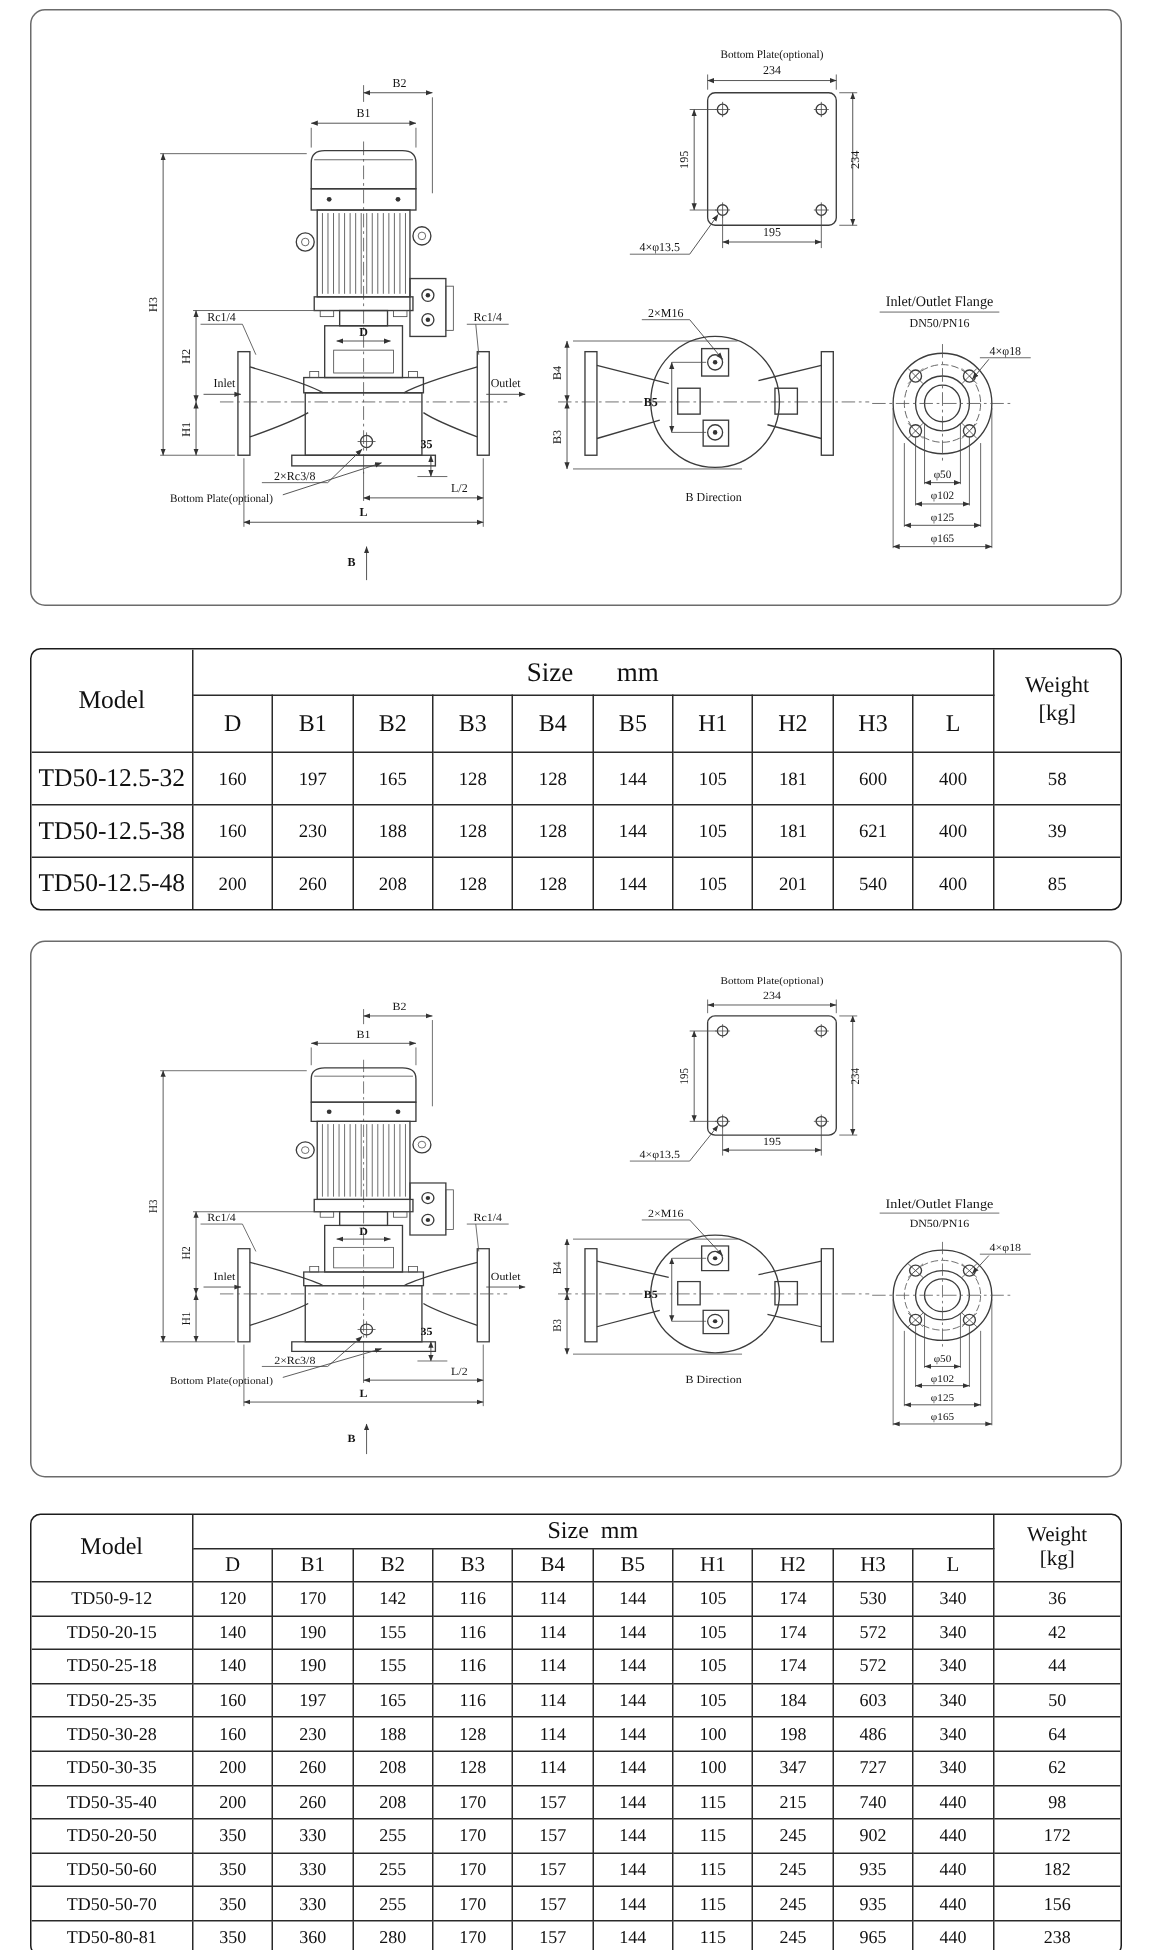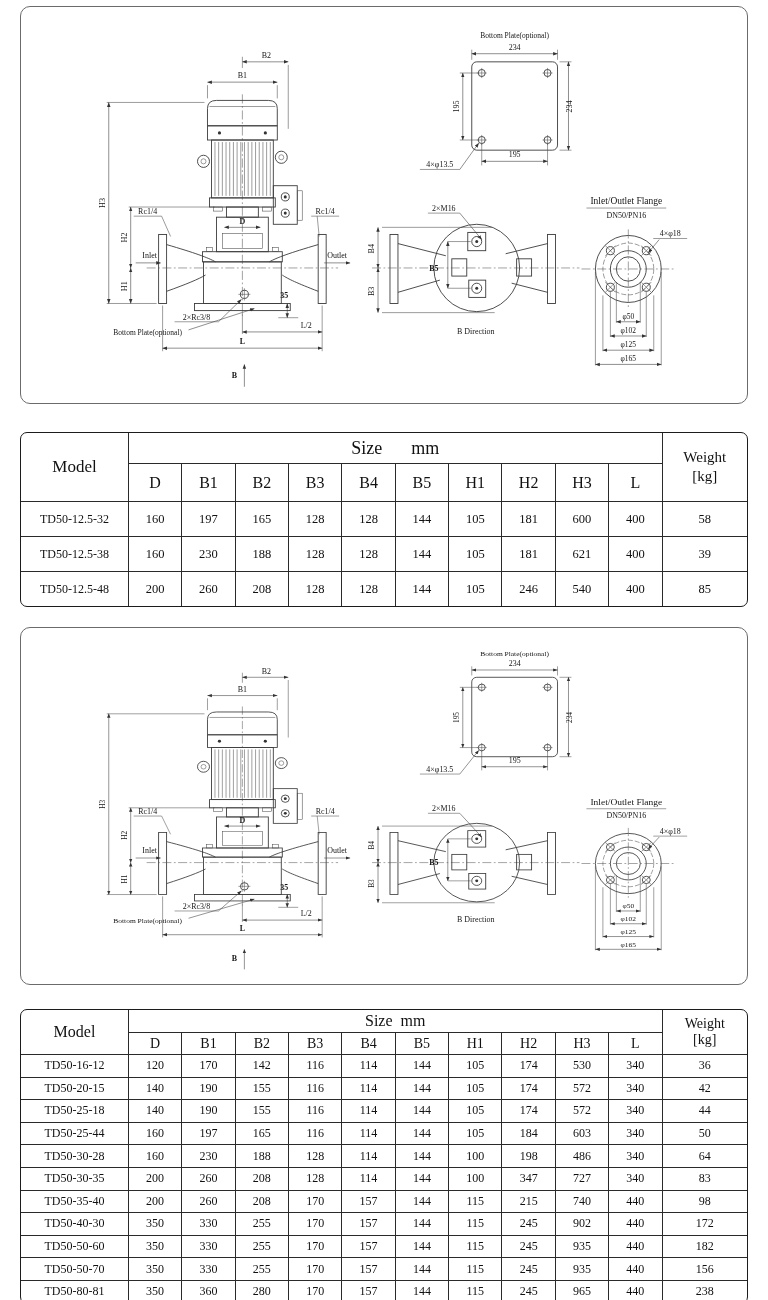--- a/index.html
+++ b/index.html
@@ -17,21 +17,21 @@
         color:#111;padding:0;}
   table.dim tr>*:first-child{border-left:none;}
   table.dim tr>*:last-child{border-right:none;}
   table.dim thead tr:first-child>*{border-top:none;}
   table.dim tbody tr:last-child>*{border-bottom:none;}
   .t1 .model-h{font-size:17px;font-weight:normal;}
   .t1 .size-h{font-size:18px;font-weight:normal;height:30px;word-spacing:10px;white-space:pre;}
   .t1 .col-h{font-size:16px;font-weight:normal;height:37px;}
   .t1 .weight-h{font-size:15px;font-weight:normal;line-height:1.25;}
   .t1 tbody td{font-size:12.5px;height:34px;}
-  .t1 tbody .model-cell{font-size:12px;}
+  .t1 tbody .model-cell{font-size:17px;}
   .t2 .model-h{font-size:16px;font-weight:normal;}
   .t2 .size-h{font-size:16px;font-weight:normal;height:22px;word-spacing:4px;}
   .t2 .col-h{font-size:14px;font-weight:normal;height:21px;}
   .t2 .weight-h{font-size:14px;font-weight:normal;line-height:1.15;}
   .t2 tbody td{font-size:12px;height:21.6px;}
   
   .ln{fill:none;stroke:#3c3c3c;stroke-width:0.9;}
   .thin{fill:none;stroke:#4a4a4a;stroke-width:0.55;}
   .dim{fill:none;stroke:#444;stroke-width:0.6;}
   .cdash{fill:none;stroke:#555;stroke-width:0.55;stroke-dasharray:9 2.5 1.8 2.5;}
@@ -319,21 +319,21 @@
           </tr>
           <tr>
             <td class="model-cell">TD50-12.5-48</td>
             <td>200</td>
             <td>260</td>
             <td>208</td>
             <td>128</td>
             <td>128</td>
             <td>144</td>
             <td>105</td>
-            <td>246</td>
+            <td>201</td>
             <td>540</td>
             <td>400</td>
             <td>85</td>
           </tr>
         </tbody>
     </table>
   </div>
 
   <section class="panel panel-2">
       <svg viewBox="0 0 728 390" preserveAspectRatio="none">
@@ -573,21 +573,21 @@
             <th class="col-h">B4</th>
             <th class="col-h">B5</th>
             <th class="col-h">H1</th>
             <th class="col-h">H2</th>
             <th class="col-h">H3</th>
             <th class="col-h">L</th>
           </tr>
       </thead>
       <tbody id="table2-body">
           <tr>
-            <td class="model-cell">TD50-16-12</td>
+            <td class="model-cell">TD50-9-12</td>
             <td>120</td>
             <td>170</td>
             <td>142</td>
             <td>116</td>
             <td>114</td>
             <td>144</td>
             <td>105</td>
             <td>174</td>
             <td>530</td>
             <td>340</td>
@@ -615,21 +615,21 @@
             <td>116</td>
             <td>114</td>
             <td>144</td>
             <td>105</td>
             <td>174</td>
             <td>572</td>
             <td>340</td>
             <td>44</td>
           </tr>
           <tr>
-            <td class="model-cell">TD50-25-44</td>
+            <td class="model-cell">TD50-25-35</td>
             <td>160</td>
             <td>197</td>
             <td>165</td>
             <td>116</td>
             <td>114</td>
             <td>144</td>
             <td>105</td>
             <td>184</td>
             <td>603</td>
             <td>340</td>
@@ -654,38 +654,38 @@
             <td>200</td>
             <td>260</td>
             <td>208</td>
             <td>128</td>
             <td>114</td>
             <td>144</td>
             <td>100</td>
             <td>347</td>
             <td>727</td>
             <td>340</td>
-            <td>83</td>
+            <td>62</td>
           </tr>
           <tr>
             <td class="model-cell">TD50-35-40</td>
             <td>200</td>
             <td>260</td>
             <td>208</td>
             <td>170</td>
             <td>157</td>
             <td>144</td>
             <td>115</td>
             <td>215</td>
             <td>740</td>
             <td>440</td>
             <td>98</td>
           </tr>
           <tr>
-            <td class="model-cell">TD50-40-30</td>
+            <td class="model-cell">TD50-20-50</td>
             <td>350</td>
             <td>330</td>
             <td>255</td>
             <td>170</td>
             <td>157</td>
             <td>144</td>
             <td>115</td>
             <td>245</td>
             <td>902</td>
             <td>440</td>

